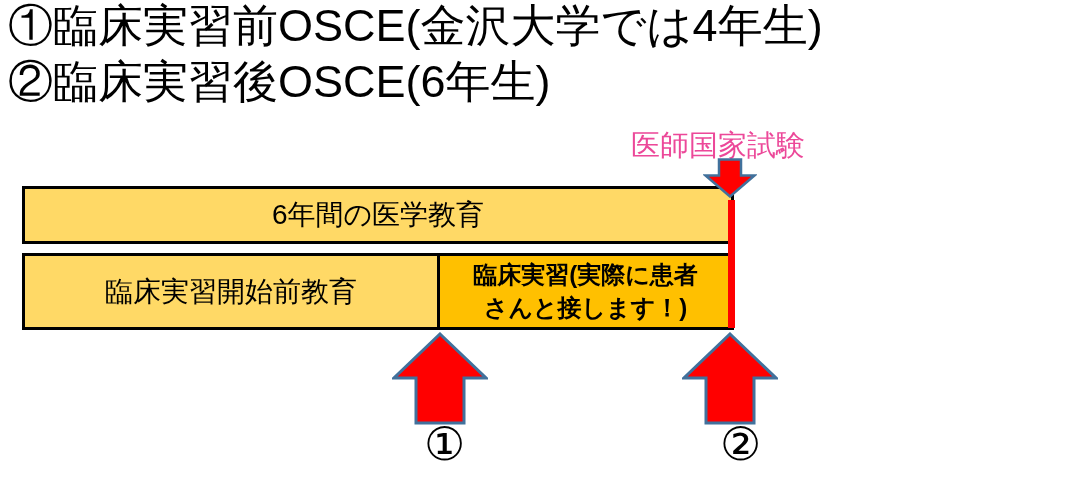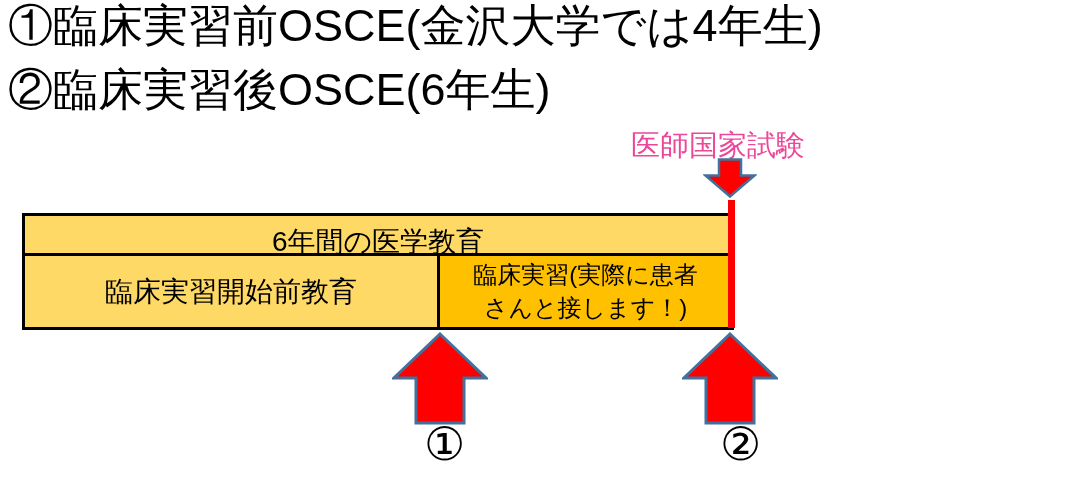--- a/index.html
+++ b/index.html
@@ -18,56 +18,57 @@
   }
   .heading-line {
     position: absolute;
     left: 8px;
     font-size: 45px;
     line-height: 1.15;
     white-space: nowrap;
     color: #000000;
   }
   .heading-line.l1 { top: 0px; }
-  .heading-line.l2 { top: 64px; }
+  .heading-line.l2 { top: 56px; }
 
   .exam-label {
     position: absolute;
     left: 631px;
     top: 126px;
     font-size: 29px;
     color: #ec4899;
     white-space: nowrap;
   }
 
   .cell {
     position: absolute;
     box-sizing: border-box;
     border: 3px solid #000000;
     display: flex;
     align-items: center;
     justify-content: center;
     text-align: center;
   }
   .cell-top {
-    left: 22px; top: 213px; width: 712px; height: 58px;
+    left: 22px; top: 186px; width: 712px; height: 58px;
     background: #FFD966;
     font-size: 28px;
   }
   .cell-pre {
     left: 22px; top: 253px; width: 418px; height: 77px;
     background: #FFD966;
     font-size: 28px;
   }
   .cell-clinical {
     left: 437px; top: 253px; width: 297px; height: 77px;
     background: #FFC000;
     font-size: 24px;
     line-height: 1.35;
     white-space: pre-line;
+    font-weight: bold;
   }
   .cell-residency {
     left: 731px; top: 198px; width: 277px; height: 132px;
     background: #8FAADC;
     font-size: 26px;
     line-height: 1.3;
     white-space: pre-line;
   }
   .red-divider {
     position: absolute;

